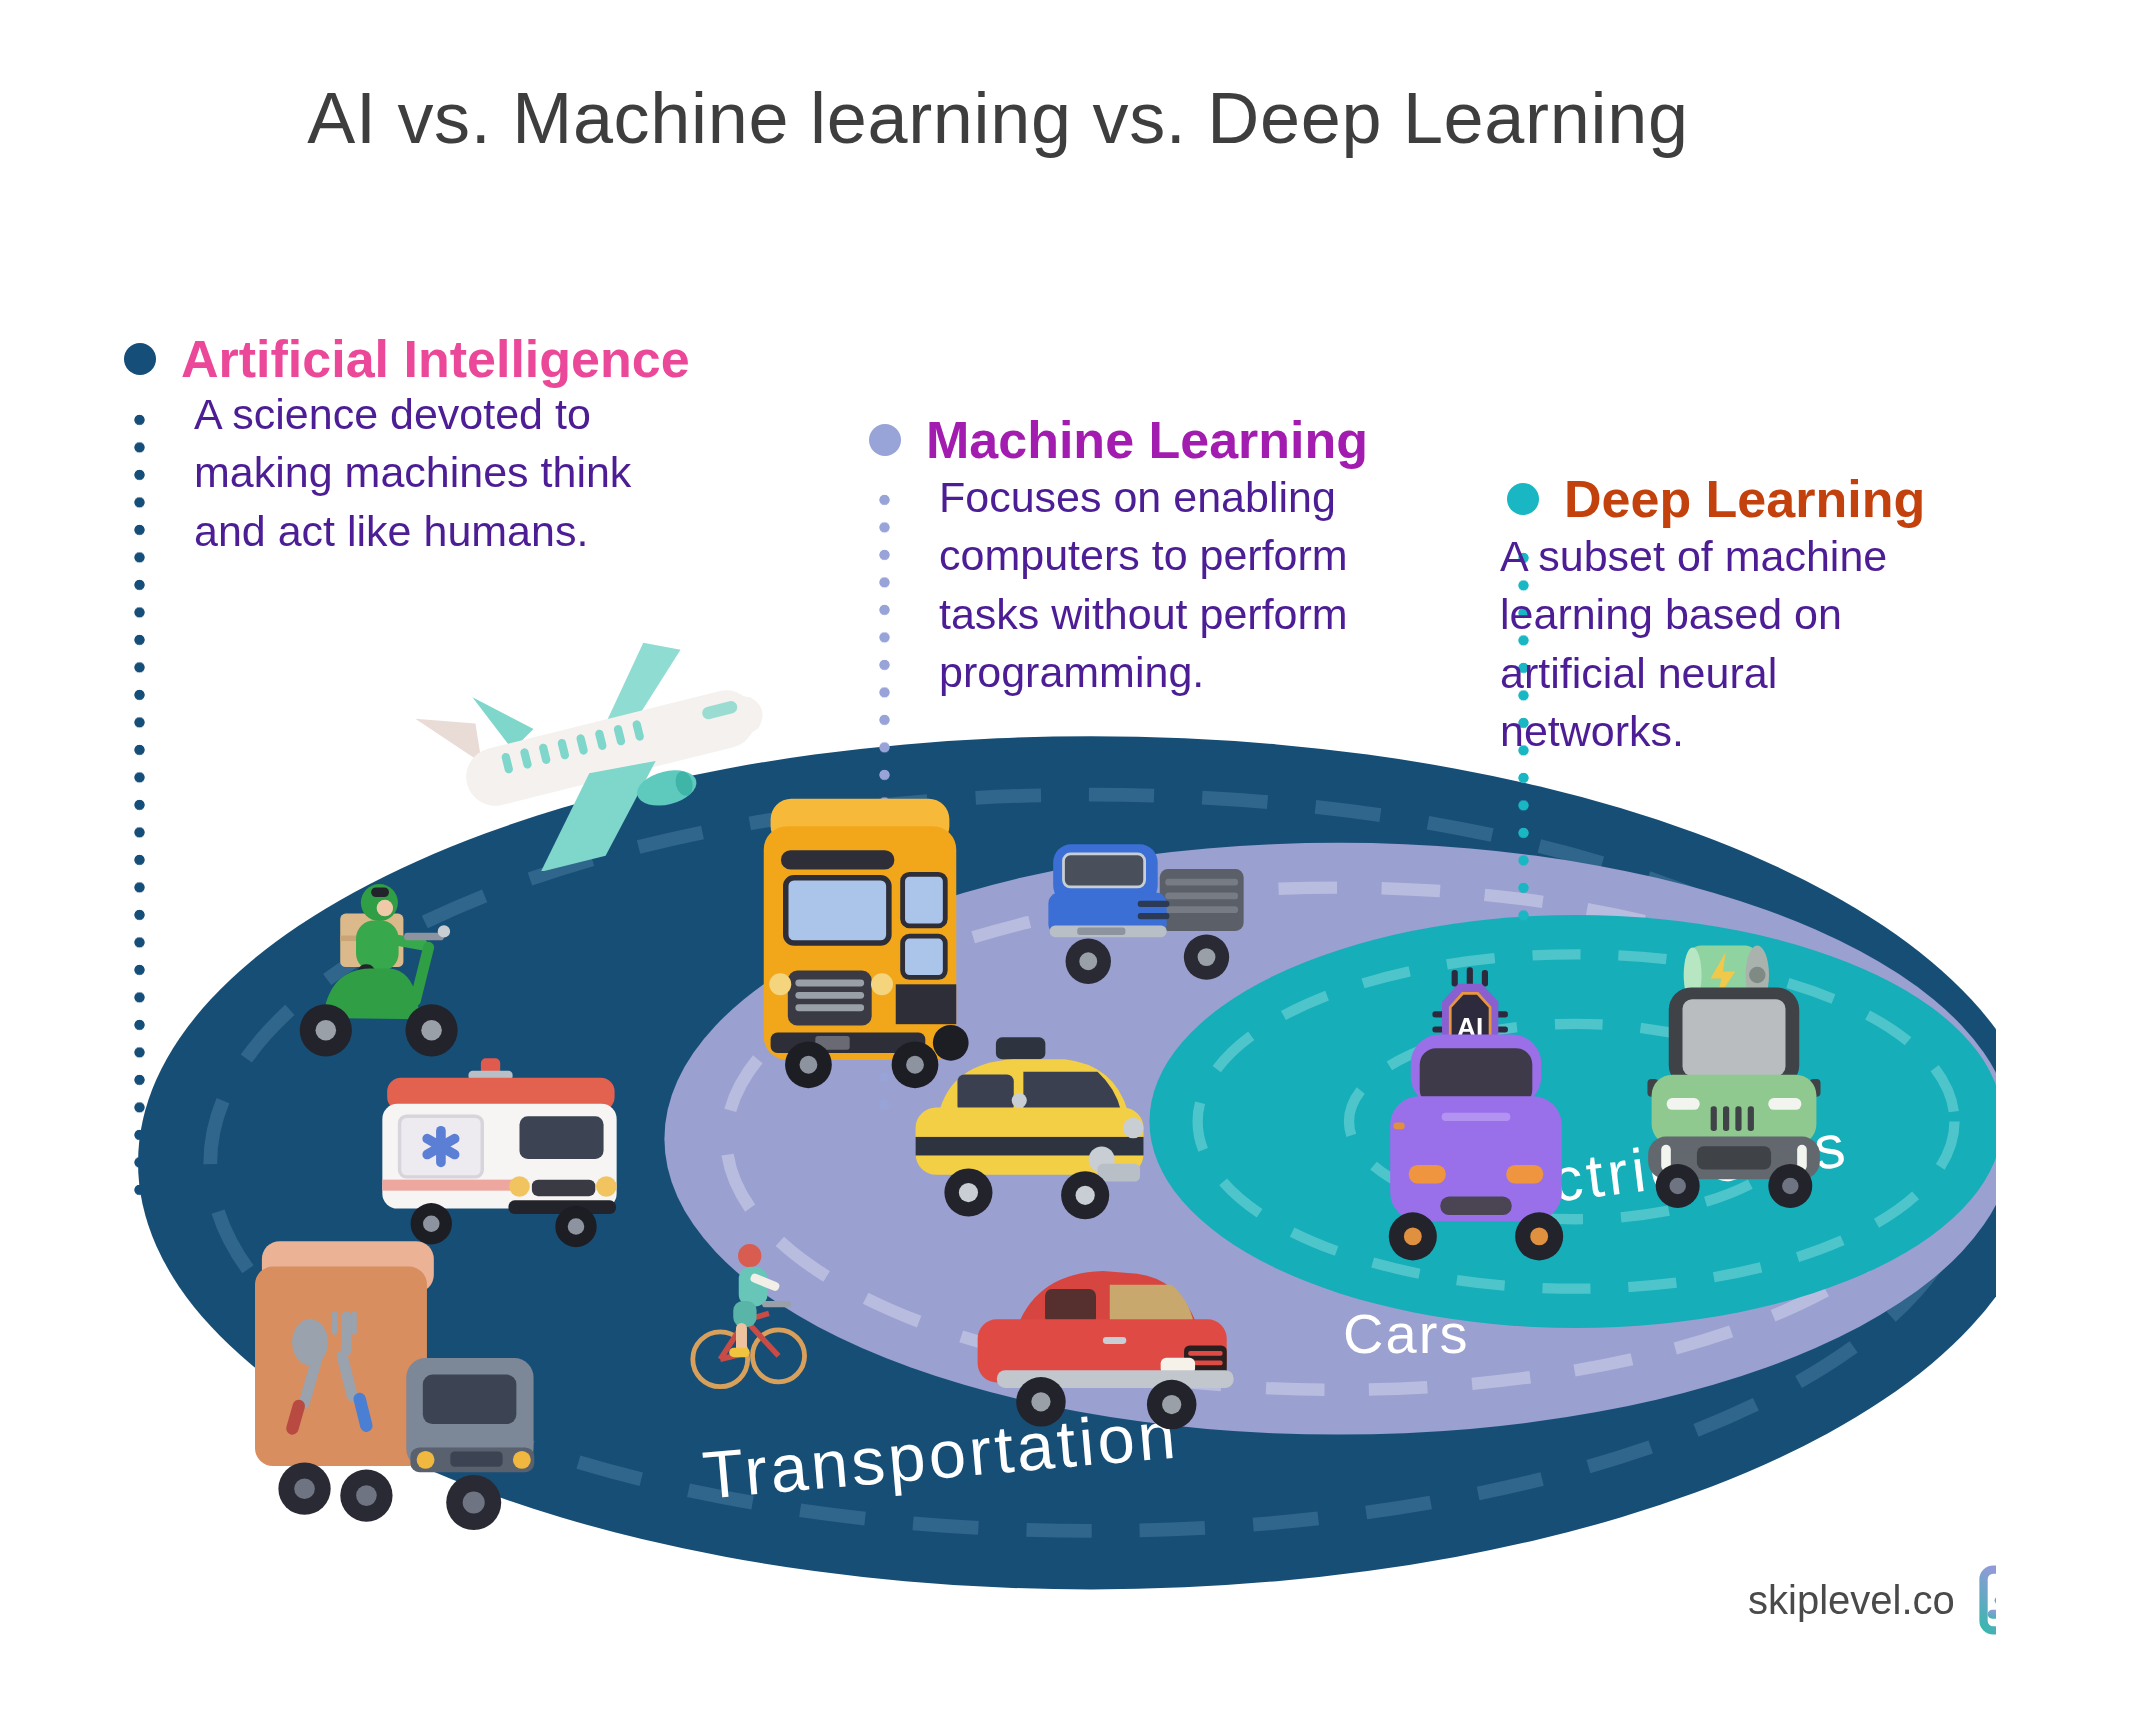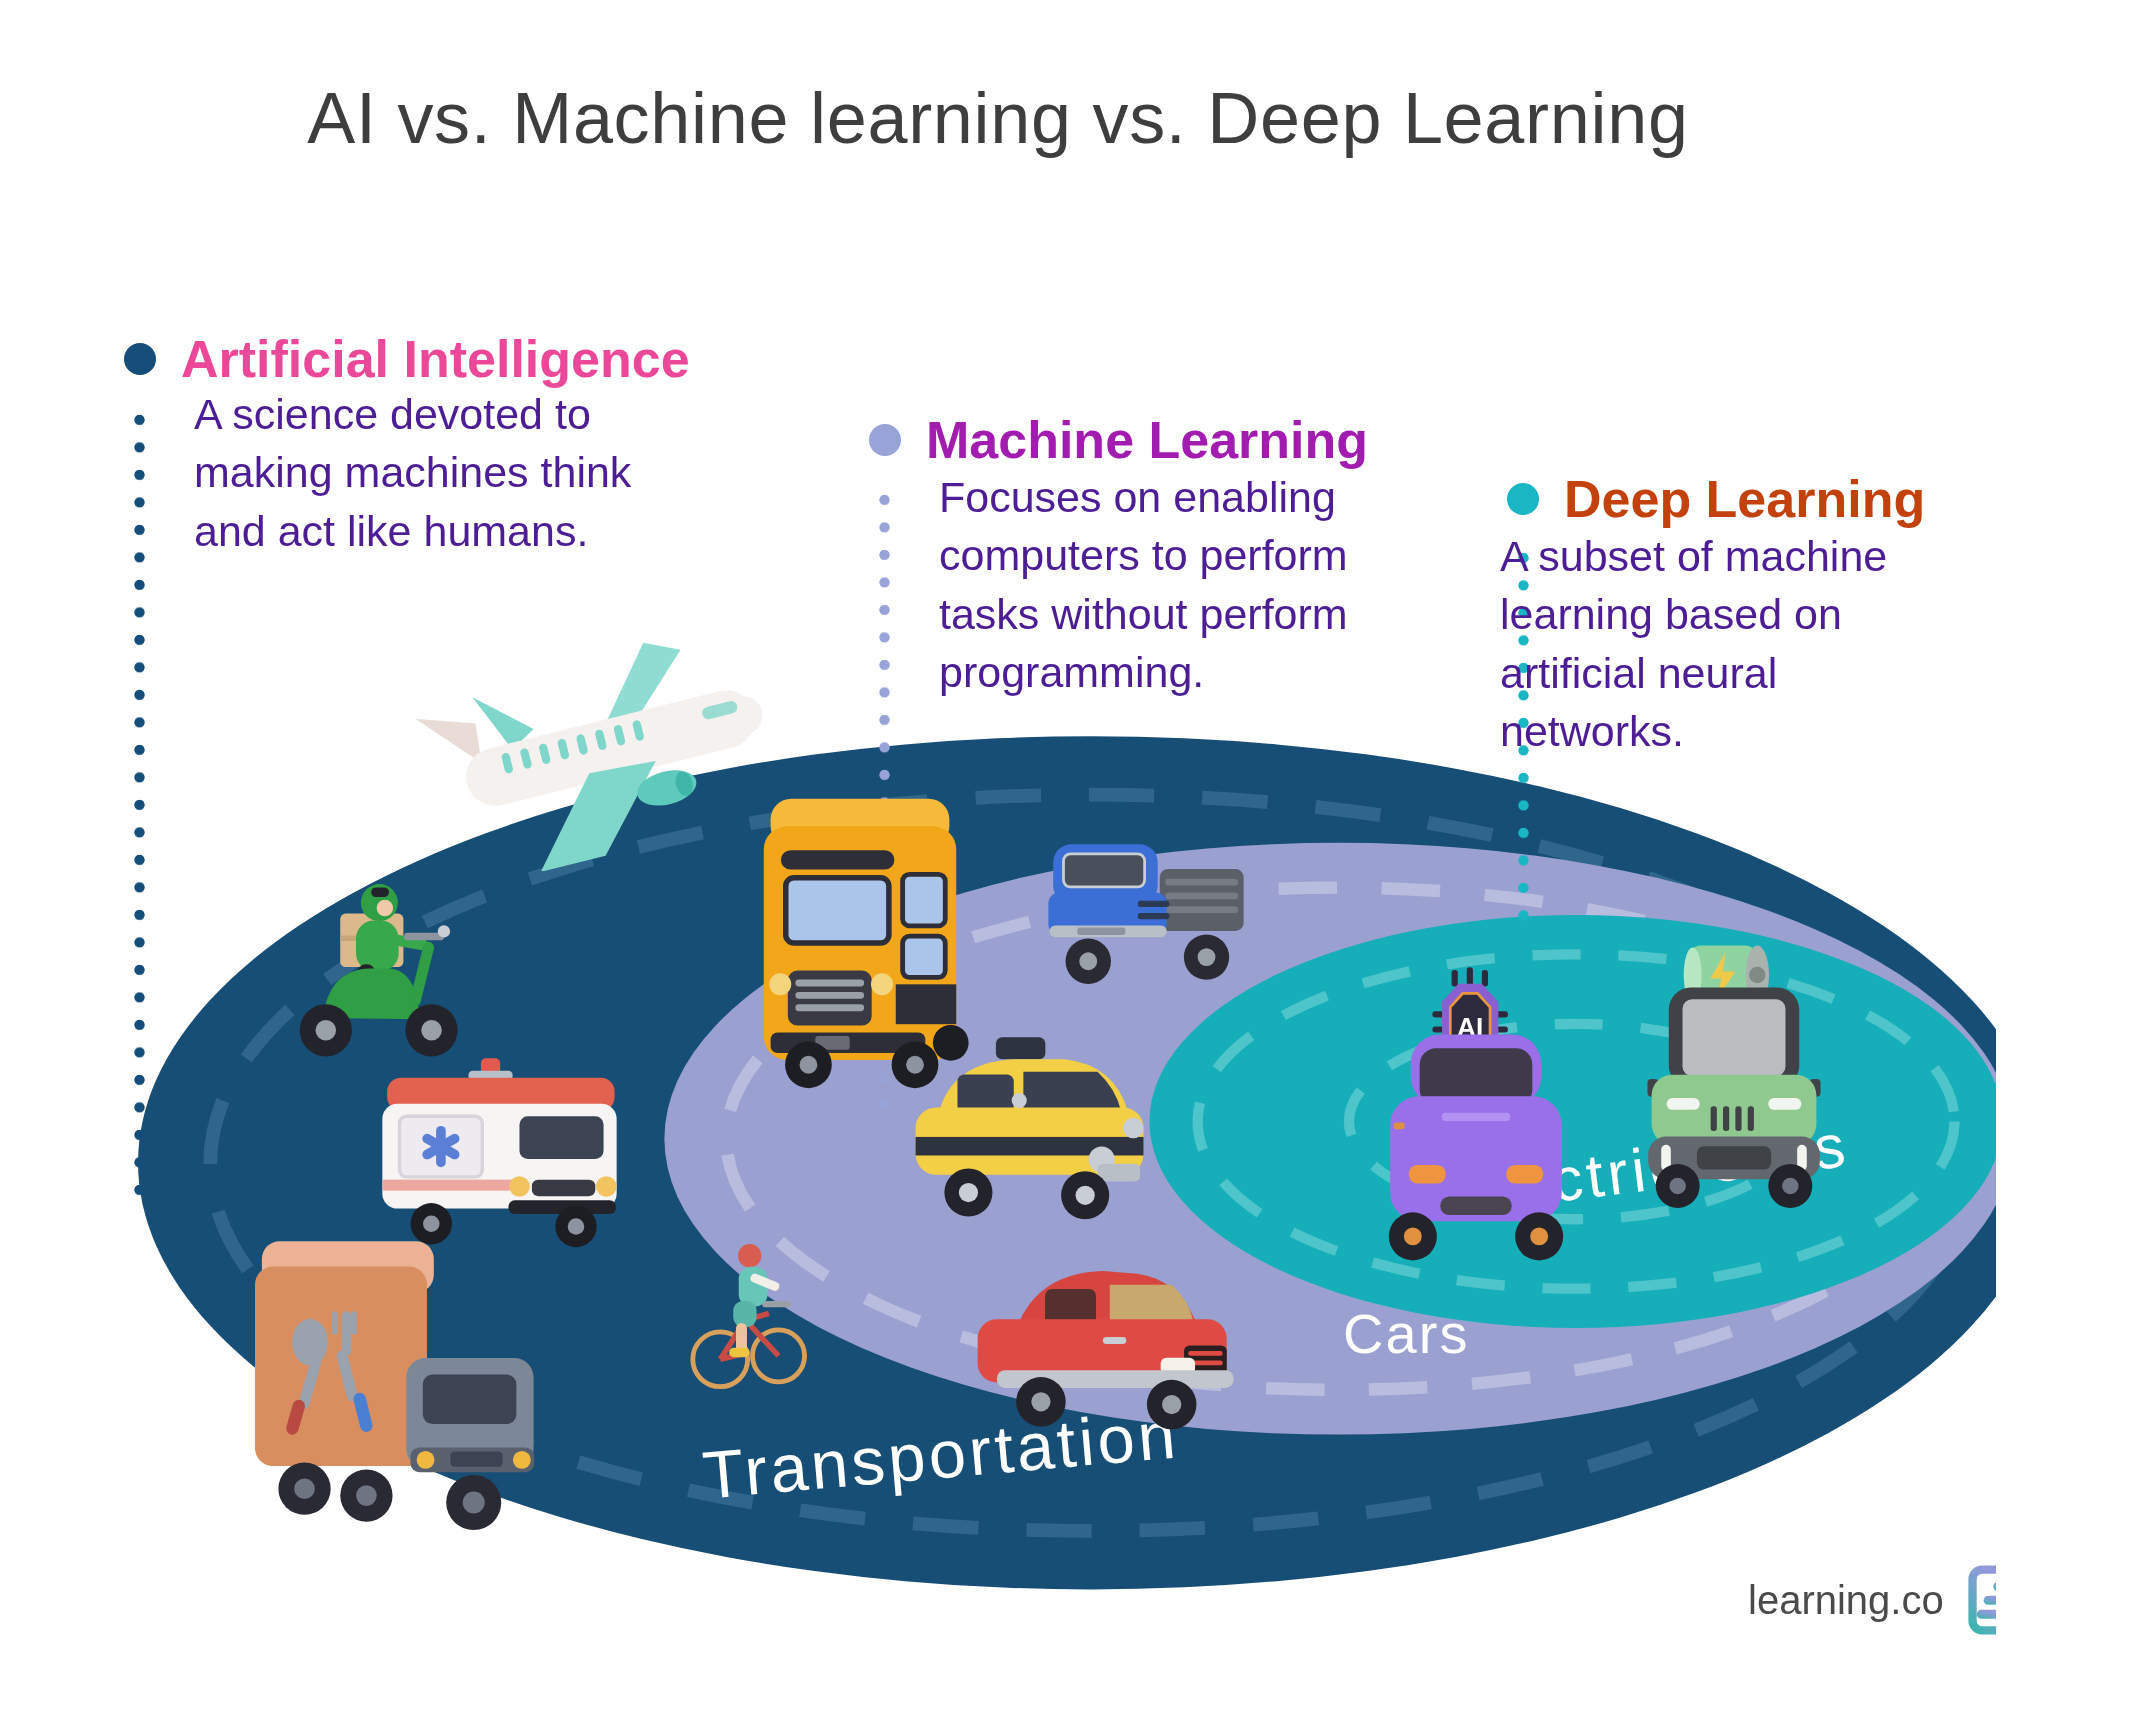--- a/index.html
+++ b/index.html
@@ -343,21 +343,21 @@
       <rect x="242" y="244" width="14" height="38" rx="7" fill="#f2f4f0"></rect>
       <rect x="96" y="246" width="108" height="34" rx="10" fill="#3f4246"></rect>
       <circle cx="68" cy="304" r="32" fill="#23232b"></circle>
         <circle cx="68" cy="304" r="12" fill="#6e7481"></circle>
       <circle cx="232" cy="304" r="32" fill="#23232b"></circle>
         <circle cx="232" cy="304" r="12" fill="#6e7481"></circle>
     </svg>
   </div>
 
   <div id="brand">
-    <span class="txt">learning.co</span>
+    <span class="txt">skiplevel.co</span>
     <svg width="72" height="72" viewBox="0 0 104 104">
       <defs>
         <linearGradient id="lg" x1="0" y1="1" x2="1" y2="0">
           <stop offset="0" stop-color="#3ab6ae"></stop>
             <stop offset="0.55" stop-color="#8f9bd8"></stop>
             <stop offset="1" stop-color="#a08fd8"></stop>
         </linearGradient>
       </defs>
       <rect x="8" y="8" width="88" height="88" rx="14" fill="#ffffff" stroke="url(#lg)" stroke-width="12"></rect>
       <rect x="38" y="26" width="52" height="13" rx="6.5" fill="url(#lg)"></rect>

